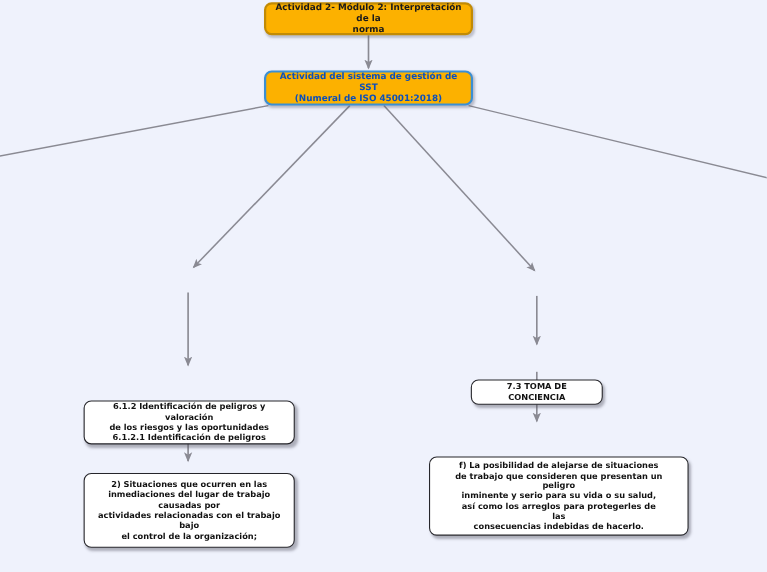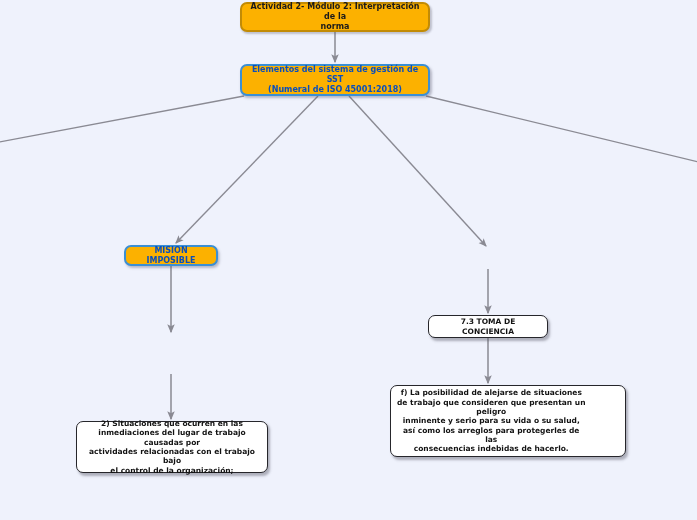--- a/index.html
+++ b/index.html
@@ -25,20 +25,21 @@
     left: 0; top: 0;
     width: 697px;
     height: 520px;
     pointer-events: none;
   }
   .node {
     position: absolute;
     box-sizing: border-box;
     display: flex;
     align-items: center;
+    justify-content: center;
     text-align: center;
     border-radius: 7px;
     line-height: 1.25;
   }
   .node-text {
     display: block;
     white-space: pre-line;
     padding: 0 6px;
   }
   
@@ -60,20 +61,21 @@
     box-shadow: 1.5px 2px 2.5px rgba(90,90,110,0.38);
   }
   
   .n-white {
     background: #ffffff;
     border: 1.6px solid #26262b;
     color: #121212;
     font-size: 7.5px;
     font-weight: bold;
     box-shadow: 2px 2.5px 2.5px rgba(80,80,95,0.42);
+    margin-top: 30px;
   }
 </style>
 </head>
 <body>
 
 <div id="canvas">
 
   <svg class="edges" viewBox="0 0 697 520" width="697" height="520">
     <defs>
       <marker id="arrowhead" markerWidth="7" markerHeight="7" refX="5.2" refY="3" orient="auto" markerUnits="strokeWidth">
@@ -99,31 +101,33 @@
 
     <line x1="488" y1="338" x2="488" y2="383" stroke="#8a8a93" stroke-width="1.5" marker-end="url(#arrowhead)"></line>
   </svg>
 
   <div class="node n-root" style="left:240px; top:2px; width:190px; height:30px;">
     <span class="node-text">Actividad 2- Módulo 2: Interpretación de la
 norma</span>
   </div>
 
   <div class="node n-orange" style="left:240px; top:64px; width:190px; height:32px;">
-    <span class="node-text">Elementos del sistema de gestión de SST
+    <span class="node-text">Actividad del sistema de gestión de SST
 (Numeral de ISO 45001:2018)</span>
-  </div>
-
-  <div class="node n-orange" style="left:124px; top:245px; width:94px; height:21px;">
-    <span class="node-text">MISION IMPOSIBLE</span>
   </div>
 
 
 
-  <div class="node n-white" style="left:76px; top:421px; width:192px; height:52px;">
+  <div class="node n-white" style="left:76px; top:334px; width:192px; height:40px;">
+    <span class="node-text">6.1.2 Identificación de peligros y valoración
+de los riesgos y las oportunidades
+6.1.2.1 Identificación de peligros</span>
+  </div>
+
+  <div class="node n-white" style="left:76px; top:400px; width:192px; height:68px;">
     <span class="node-text">2) Situaciones que ocurren en las
 inmediaciones del lugar de trabajo
 causadas por
 actividades relacionadas con el trabajo bajo
 el control de la organización;</span>
   </div>
 
   <div class="node n-white" style="left:428px; top:315px; width:120px; height:23px;">
     <span class="node-text">7.3 TOMA DE CONCIENCIA</span>
   </div>

